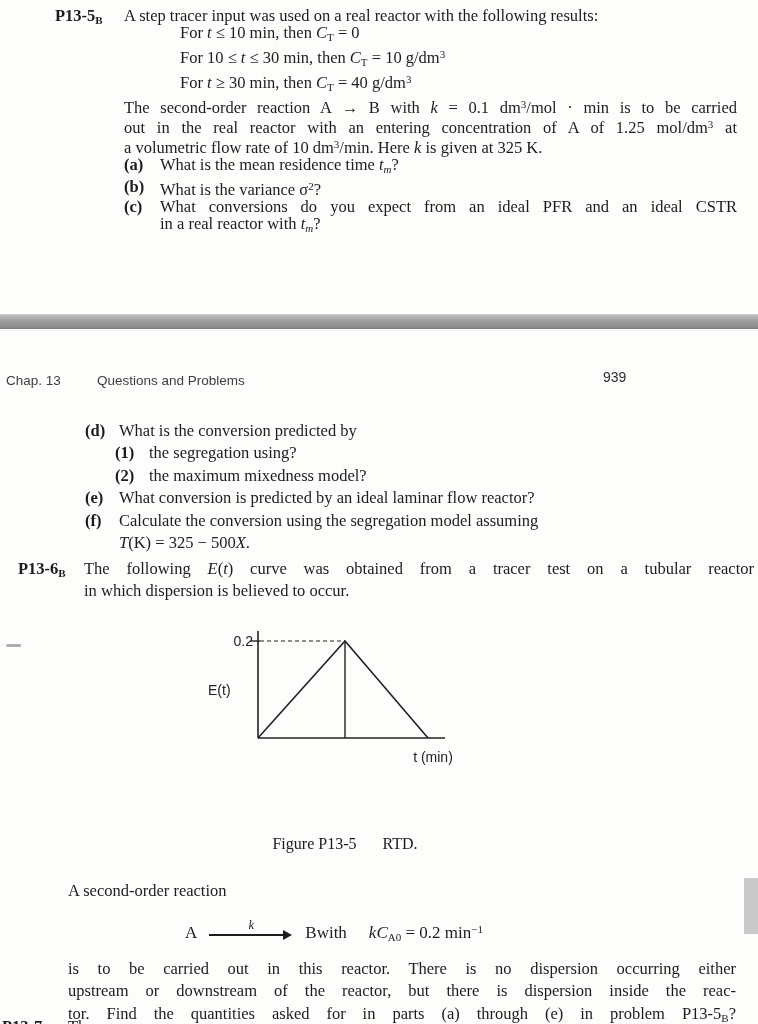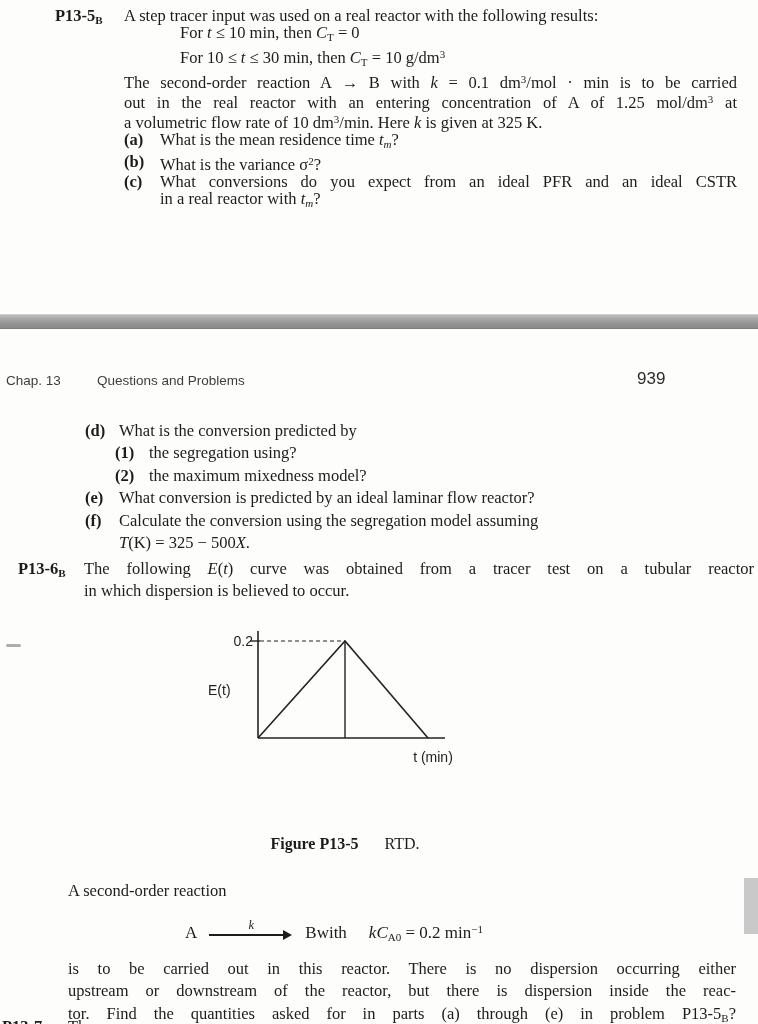--- a/index.html
+++ b/index.html
@@ -32,38 +32,38 @@
     position:absolute; top:314px; left:0; width:758px; height:15px;
     background:linear-gradient(#bdbdbd,#989898 55%,#8a8a8a);
     border-top:1px solid #cfcfcf; border-bottom:1px solid #7e7e7e;
   }
 
   
   .runhead { position:absolute; top:371px; left:0; width:758px; height:22px;
     font-family:"Liberation Sans","DejaVu Sans",sans-serif; color:#3e3e3e; font-size:13.5px; }
   .runhead .chap { position:absolute; left:6px; top:2px; }
   .runhead .sect { position:absolute; left:97px; top:2px; }
-  .runhead .pagenum { position:absolute; left:637px; top:-2px; font-size:17px; color:#2d2d2d;text-align:center; }
+  .runhead .pagenum { position:absolute; left:603px; top:-2px; font-size:14px; color:#2d2d2d;text-align:center; }
 
   
   .page2 { position:absolute; top:418px; left:0; width:758px; line-height:22.4px; }
   .dlist { position:absolute; top:2px; left:85px; width:650px; }
   .drow { display:flex; }
   .drow .part-label { width:34px; }
   .drow.sub { margin-left:30px; }
   .drow.cont { margin-left:34px; }
 
   .p136 { position:absolute; top:140px; left:2px; width:736px; display:flex;margin-left:16px; }
   .p136 .prob-label { width:66px; }
 
   .figure-wrap { position:absolute; top:205px; left:203px; }
   svg text { font-family:"Liberation Sans","DejaVu Sans",sans-serif; font-size:14px; fill:#222; }
 
   .caption { position:absolute; top:415px; left:145px; width:400px; text-align:center; font-size:16px; }
-  .caption .cap-label { font-weight:bold; }
+  .caption .cap-label { font-weight:normal; }
   .caption .cap-text { margin-left:26px;text-align:center; }
 
   .lead-in { position:absolute; top:462px; left:68px; }
 
   .equation { position:absolute; top:500px; left:185px; display:flex; align-items:center; font-size:17px; }
   .arrow-wrap { position:relative; width:84px; height:22px; margin:0 12px; flex:0 0 auto; }
   .arrow-k { position:absolute; top:-8px; left:50%; transform:translateX(-50%); font-size:12.5px; font-style:italic; }
   .arrow-shaft { position:absolute; left:0; right:3px; top:12px; height:1.5px; background:#1d1d1d; }
   .arrow-shaft::after { content:""; position:absolute; right:-2px; top:-4.5px; width:0; height:0;
     border-left:9px solid #1d1d1d; border-top:5px solid transparent; border-bottom:5px solid transparent; }
@@ -83,20 +83,21 @@
 <body>
 
 <div class="top-frag">
   <div class="prob">
     <div class="prob-label">P13-5<sub>B</sub></div>
     <div class="prob-body">
       <div>A step tracer input was used on a real reactor with the following results:</div>
       <div class="conds">
         <div>For <i>t</i> ≤ 10 min, then <i>C</i><sub>T</sub> = 0</div>
         <div>For 10 ≤ <i>t</i> ≤ 30 min, then <i>C</i><sub>T</sub> = 10 g/dm<sup>3</sup></div>
+        <div>For <i>t</i> ≥ 30 min, then <i>C</i><sub>T</sub> = 40 g/dm<sup>3</sup></div>
       </div>
       <div class="jline">The second-order reaction A → B with <i>k</i> = 0.1 dm<sup>3</sup>/mol · min is to be carried</div>
       <div class="jline">out in the real reactor with an entering concentration of A of 1.25 mol/dm<sup>3</sup> at</div>
       <div>a volumetric flow rate of 10 dm<sup>3</sup>/min. Here <i>k</i> is given at 325 K.</div>
       <div class="part">
         <div class="part-label">(a)</div>
         <div class="part-text">What is the mean residence time <i>t<sub>m</sub></i>?</div>
       </div>
       <div class="part">
         <div class="part-label">(b)</div>

